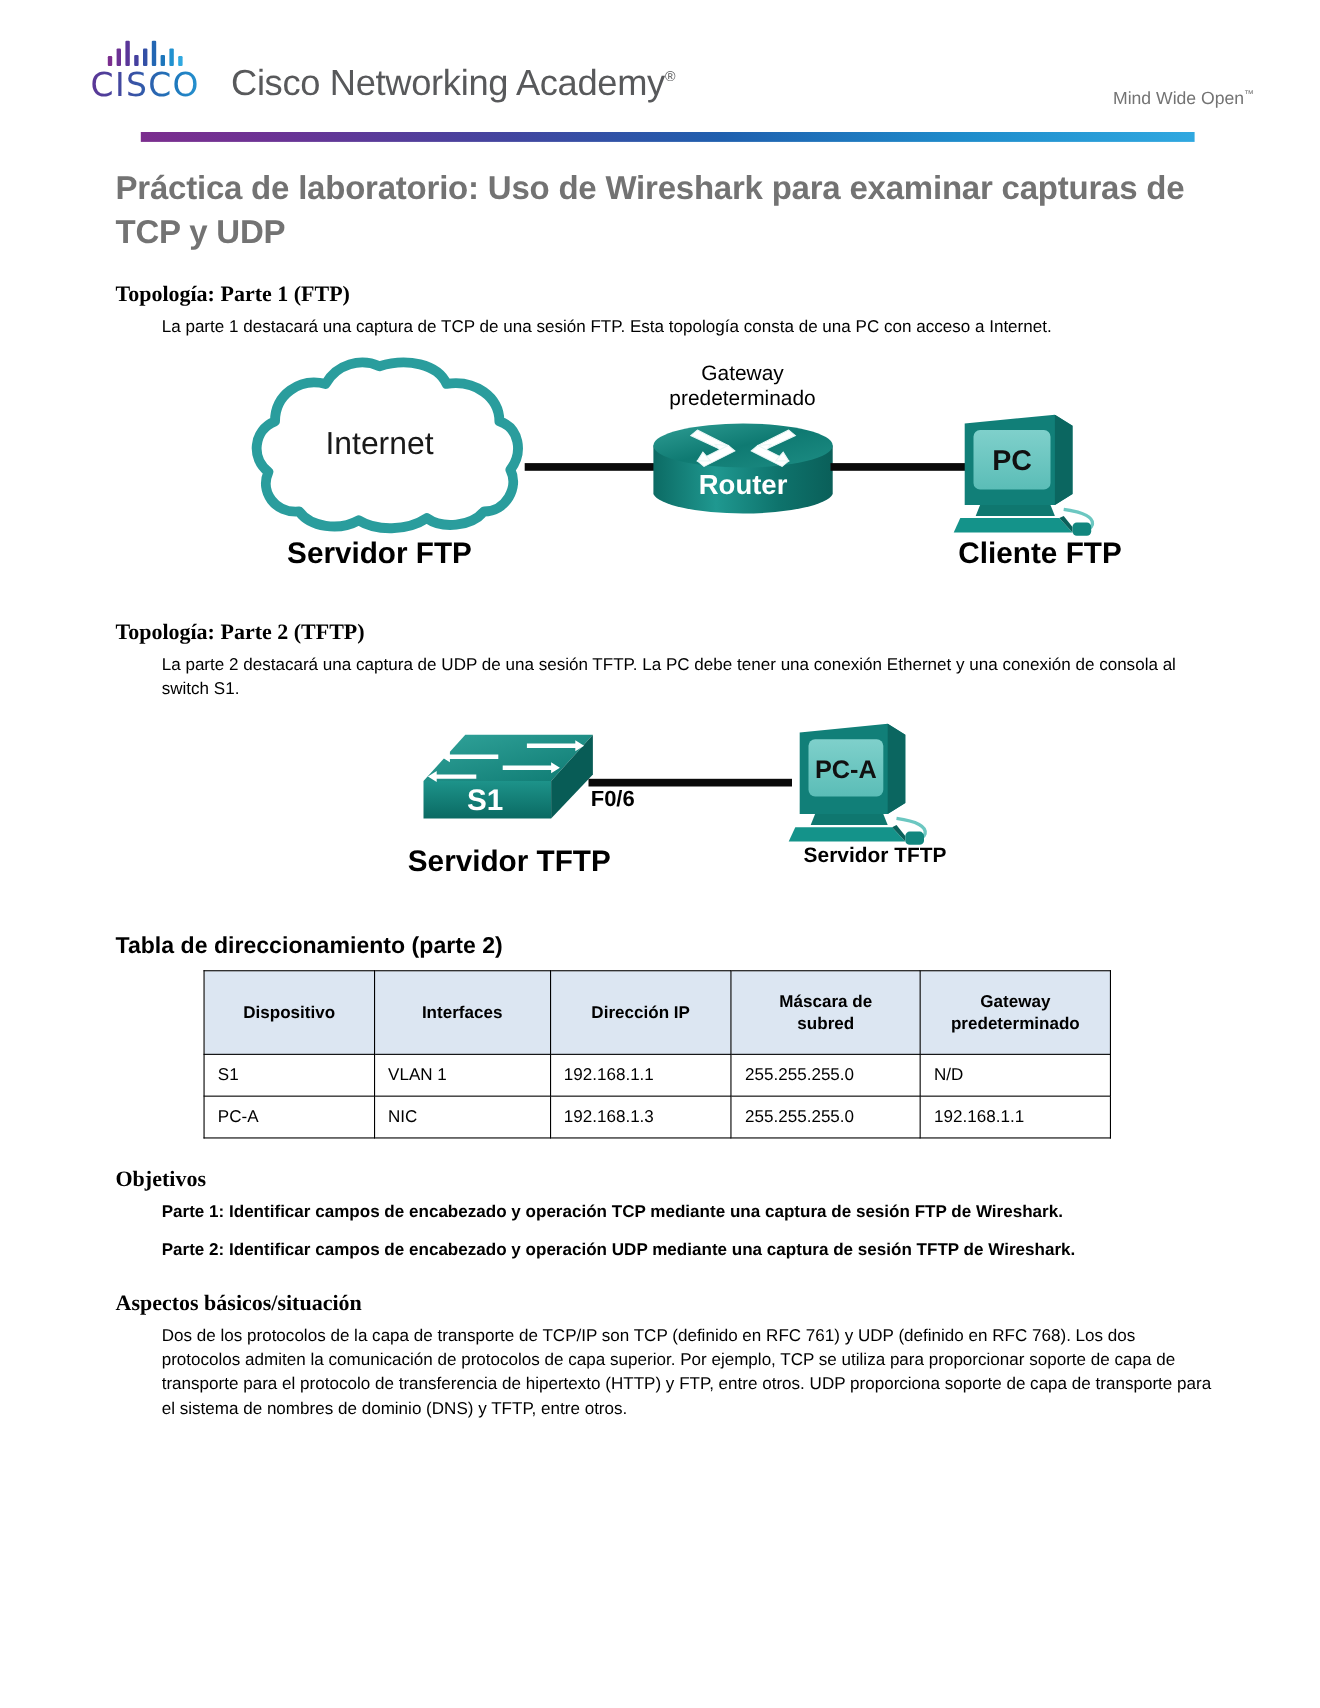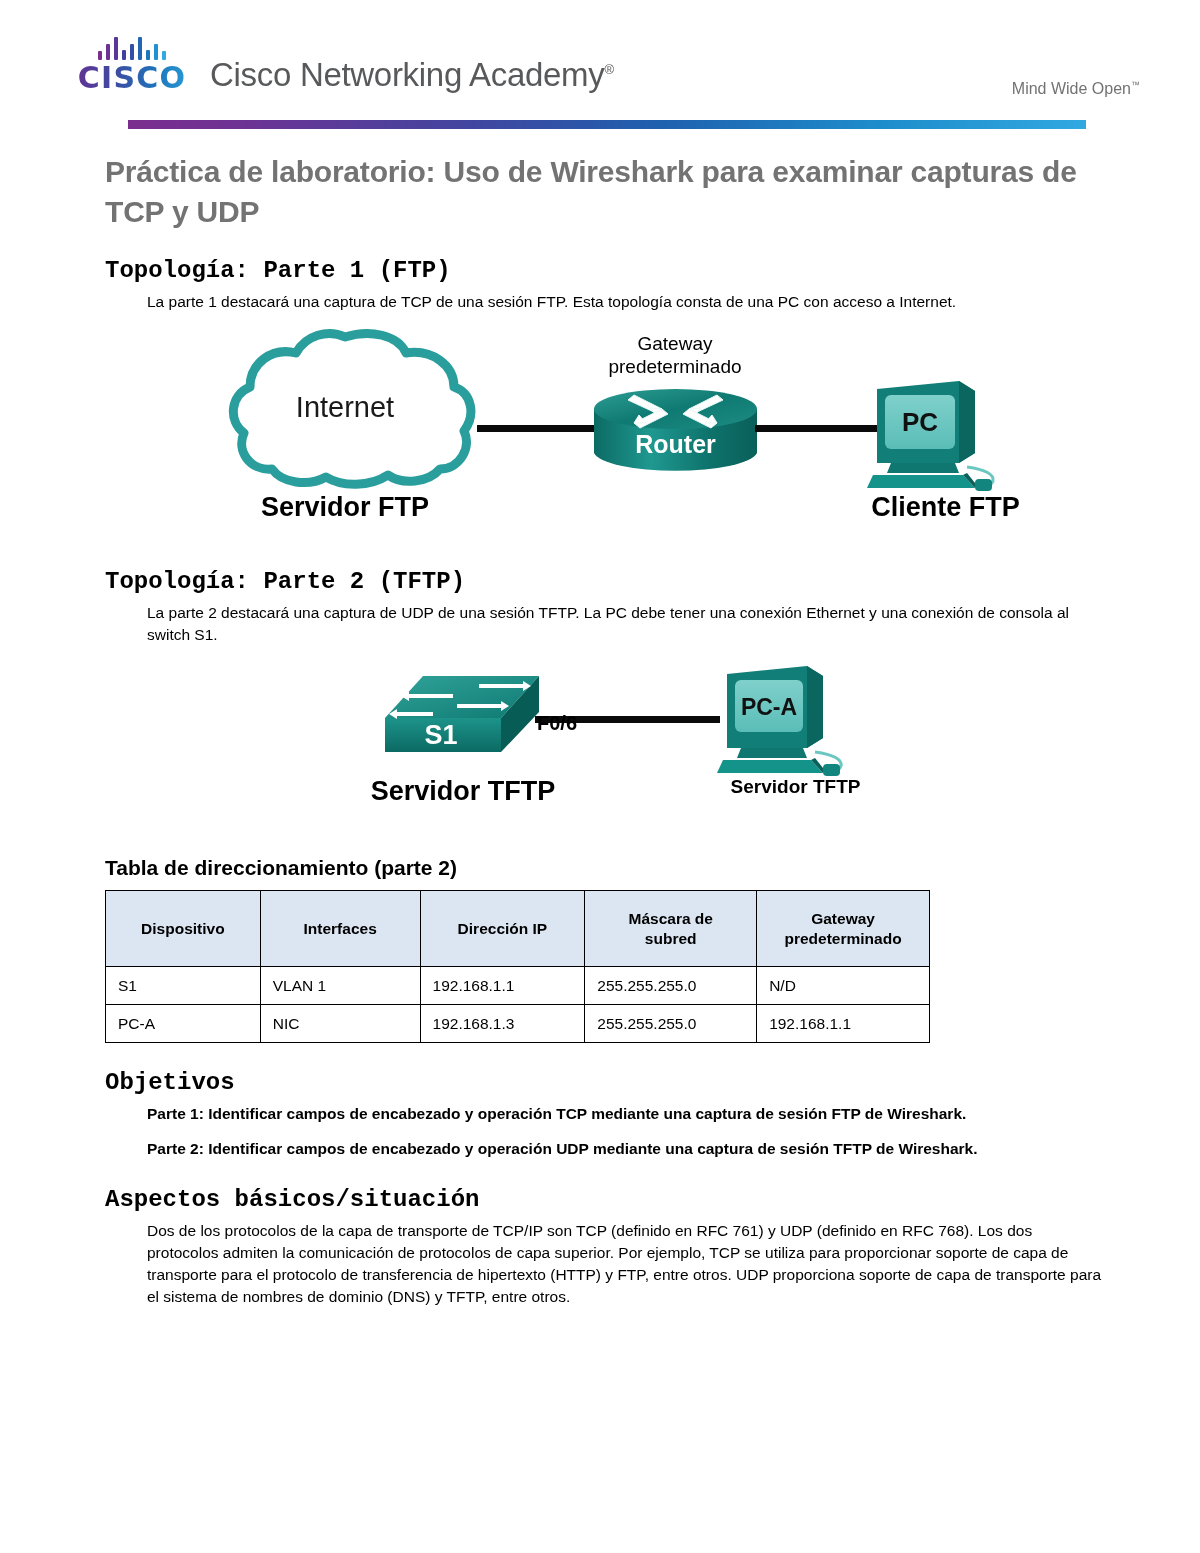--- a/index.html
+++ b/index.html
@@ -48,21 +48,21 @@
     gap: 4px;
     margin-bottom: 3px;
   }
   .cisco-bars i {
     display: block;
     width: 4px;
     border-radius: 1px;
   }
   .cisco-wordmark {
     font-family: "DejaVu Sans", sans-serif;
-    font-weight: bold;
+    font-weight: normal;
     font-size: 30px;
     letter-spacing: 1.2px;
     line-height: 1;
     text-align: center;
     background: linear-gradient(90deg, #6b2c91 0%, #3f4aa0 35%, #1d76bb 70%, #2ba4dd 100%);
     -webkit-background-clip: text;
     background-clip: text;
     color: transparent;
   }
   .academy-name {
@@ -107,23 +107,23 @@
     font-family: "Liberation Sans", sans-serif;
     font-weight: bold;
     font-size: 30px;
     line-height: 1.32;
     margin: 24px 0 0 0;
     letter-spacing: -0.2px;
     color: #737373;
     max-width: 1000px;
   }
   h2.section-head {
-    font-family: Liberation Mono, monospace;
-    font-weight: bold;
-    font-size: 24px;
+    font-family: Liberation Serif, serif;
+    font-weight: bold;
+    font-size: 20px;
     margin: 26px 0 7px 0;
     color: #000;
   }
   h2.section-head .lead { font-weight: bold; }
   p.body-text {
     font-family: "Liberation Sans", sans-serif;
     font-size: 15.5px;
     line-height: 1.42;
     margin: 0 0 4px 0;
     padding-left: 42px;
@@ -228,21 +228,21 @@
     left: 238px;
     top: 112px;
     width: 240px;
     text-align: center;
     font-size: 27px;
     font-weight: bold;
   }
   .if-label {
     position: absolute;
     left: 432px;
-    top: 48px;
+    top: 60px;
     font-size: 20px;
     font-weight: bold;
     font-family: "Liberation Sans", sans-serif;
   }
   .pca-wrap {
     position: absolute;
     left: 610px;
     top: 0px;
     width: 160px;
     height: 118px;
@@ -254,20 +254,21 @@
     width: 265px;
     text-align: center;
     font-size: 19px;
     font-weight: bold;
   }
   .link-c { left: 430px; top: 52px; width: 185px; }
 
   
   table.addr {
     border-collapse: collapse;
+    margin-left: 80px;
     width: 825px;
     font-family: "Liberation Sans", sans-serif;
     padding-left: 33px;
   }
   table.addr th {
     background: #dce6f2;
     border: 1.5px solid #000;
     font-size: 15.5px;
     font-weight: bold;
     text-align: center;

